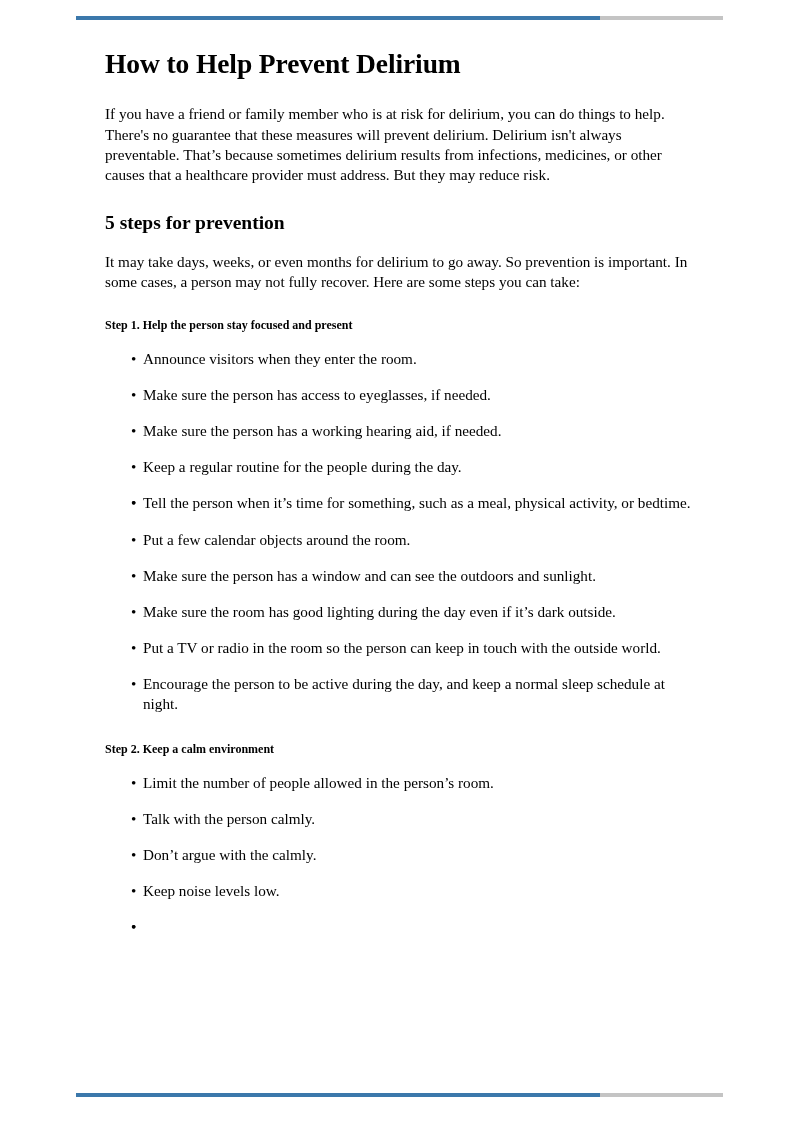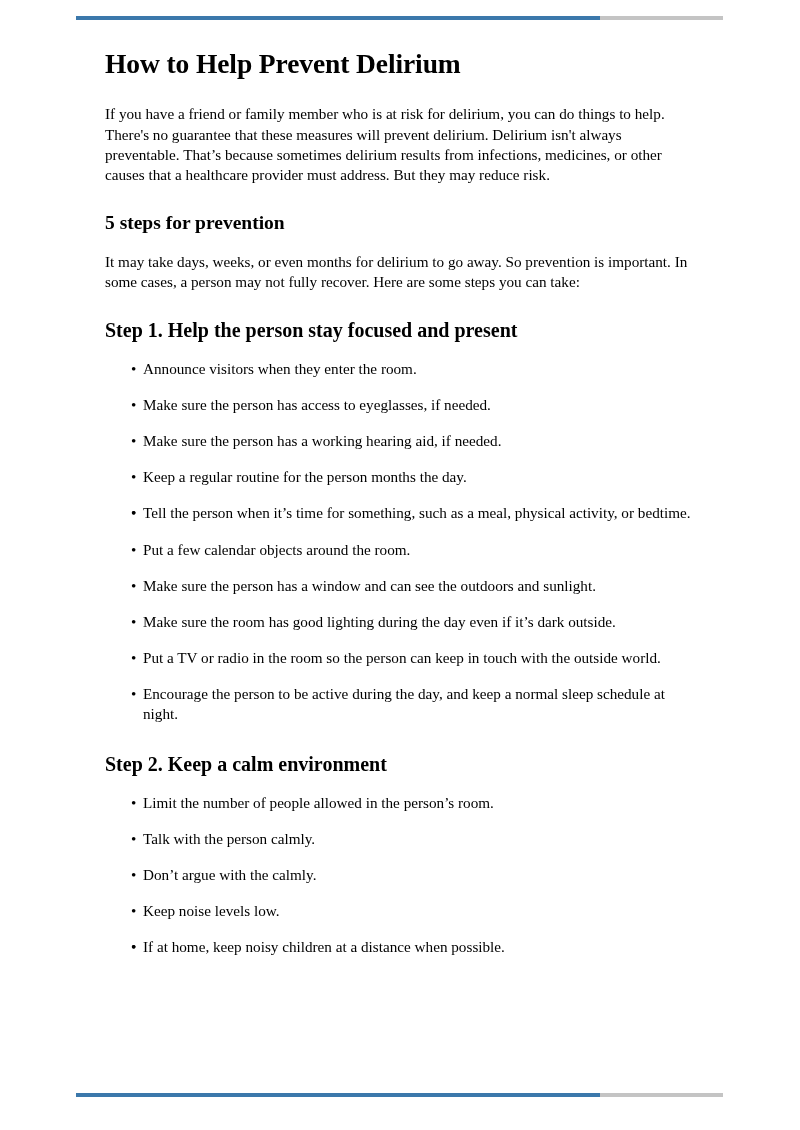--- a/index.html
+++ b/index.html
@@ -62,21 +62,21 @@
   }
 
   h2.section-heading {
     font-size: 19.5px;
     font-weight: bold;
     line-height: 1.2;
     margin: 0 0 18px 0;
   }
 
   h3.step-heading {
-    font-size: 20px;
+    font-size: 12px;
     font-weight: bold;
     line-height: 1.25;
     margin: 0 0 16px 0;
   }
 
   p.body-text {
     font-size: 15.2px;
     line-height: 1.32;
     margin: 0;
     text-align: left;
@@ -164,21 +164,21 @@
         <li>
           <span class="dot">•</span>
           <span>Make sure the person has access to eyeglasses, if needed.</span>
         </li>
         <li>
           <span class="dot">•</span>
           <span>Make sure the person has a working hearing aid, if needed.</span>
         </li>
         <li>
           <span class="dot">•</span>
-          <span>Keep a regular routine for the person months the day.</span>
+          <span>Keep a regular routine for the people during the day.</span>
         </li>
         <li>
           <span class="dot">•</span>
         </li>
         <li>
           <span class="dot">•</span>
           <span>Tell the person when it’s time for something, such as a meal, physical activity, or bedtime.</span>
         </li>
         <li>
           <span class="dot">•</span>
@@ -220,21 +220,20 @@
         </li>
         <li>
           <span class="dot">•</span>
           <span>Keep noise levels low.</span>
         </li>
         <li>
           <span class="dot">•</span>
         </li>
         <li>
           <span class="dot">•</span>
-          <span>If at home, keep noisy children at a distance when possible.</span>
         </li>
       </ul>
     </div>
 
   </div>
 
   <div class="rule rule-bottom">
     <div class="seg-blue"></div>
     <div class="seg-gray"></div>
   </div>

